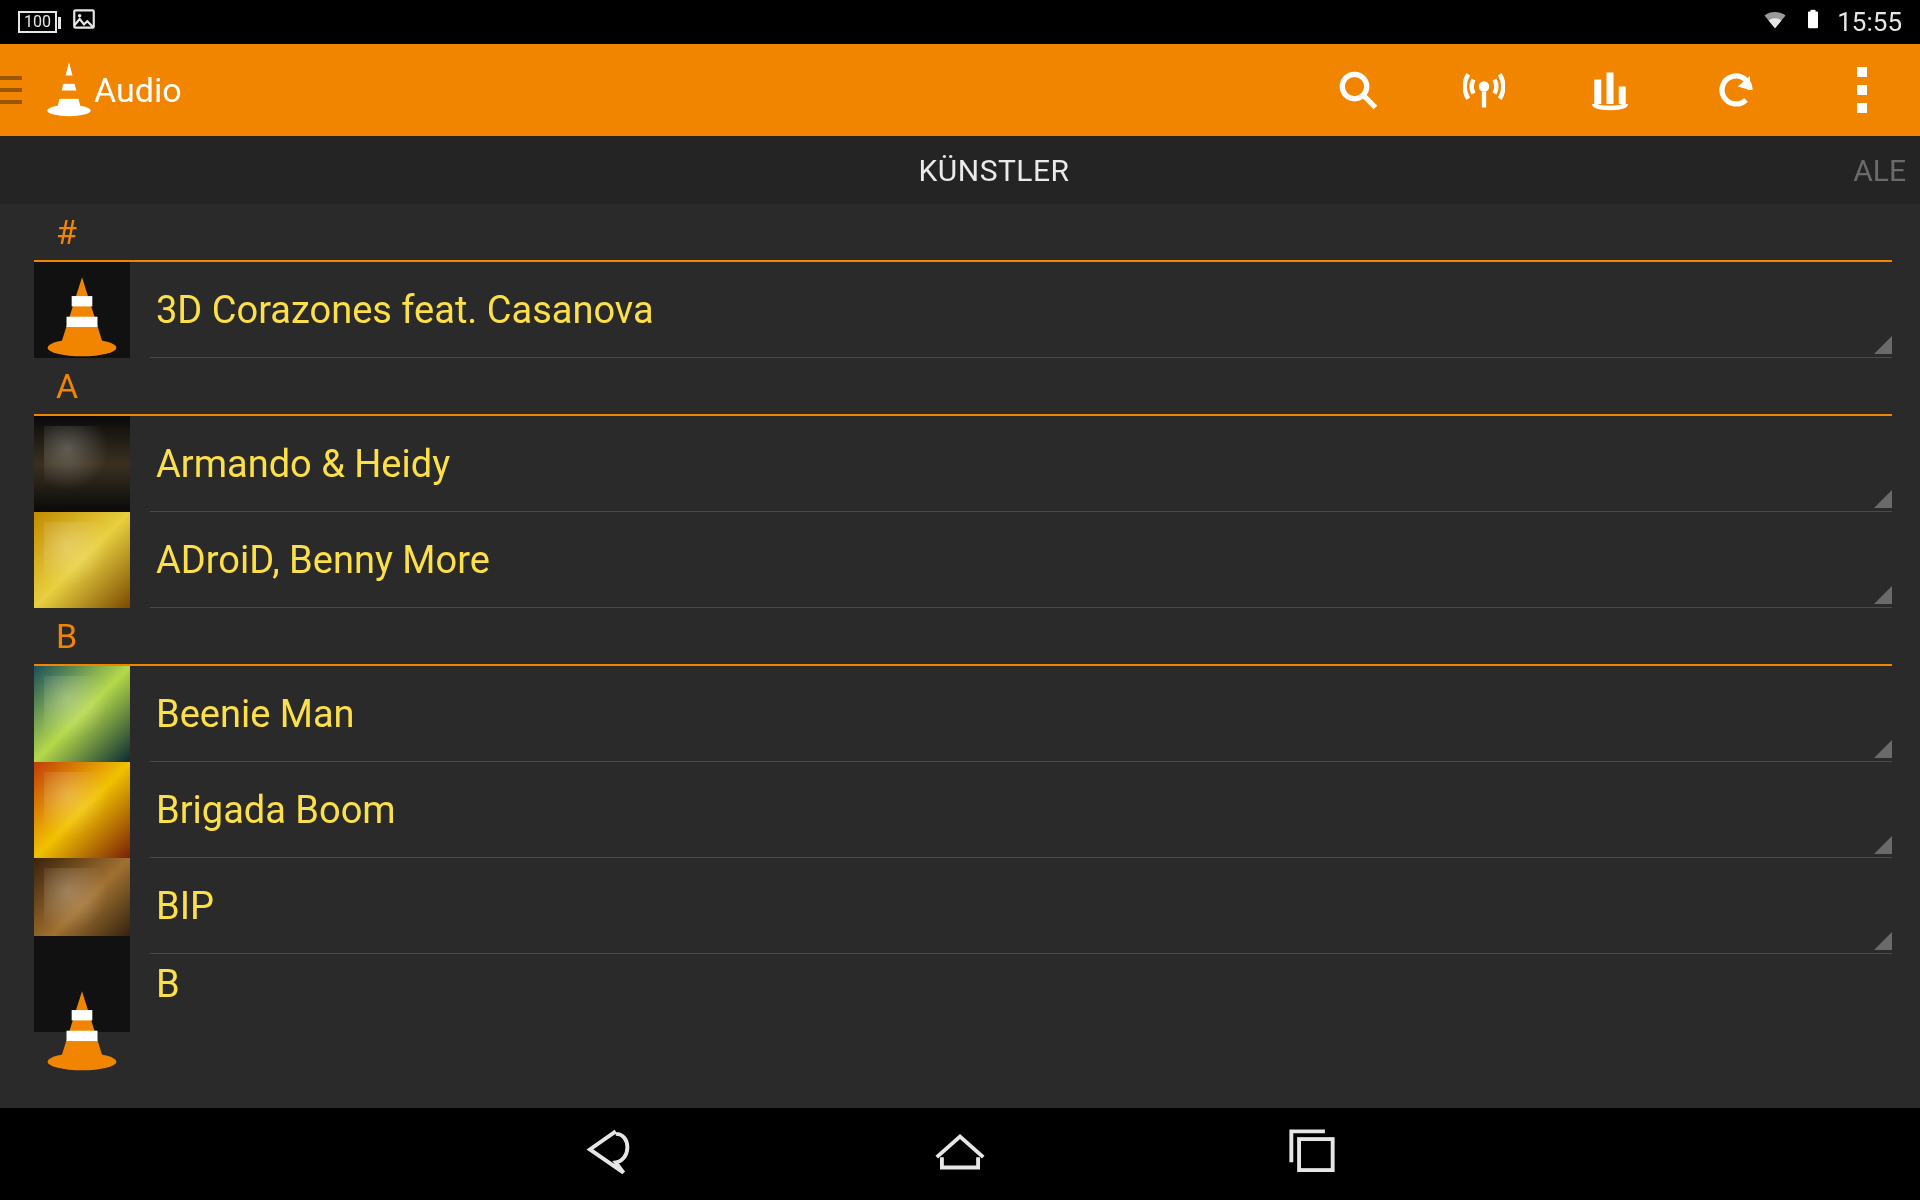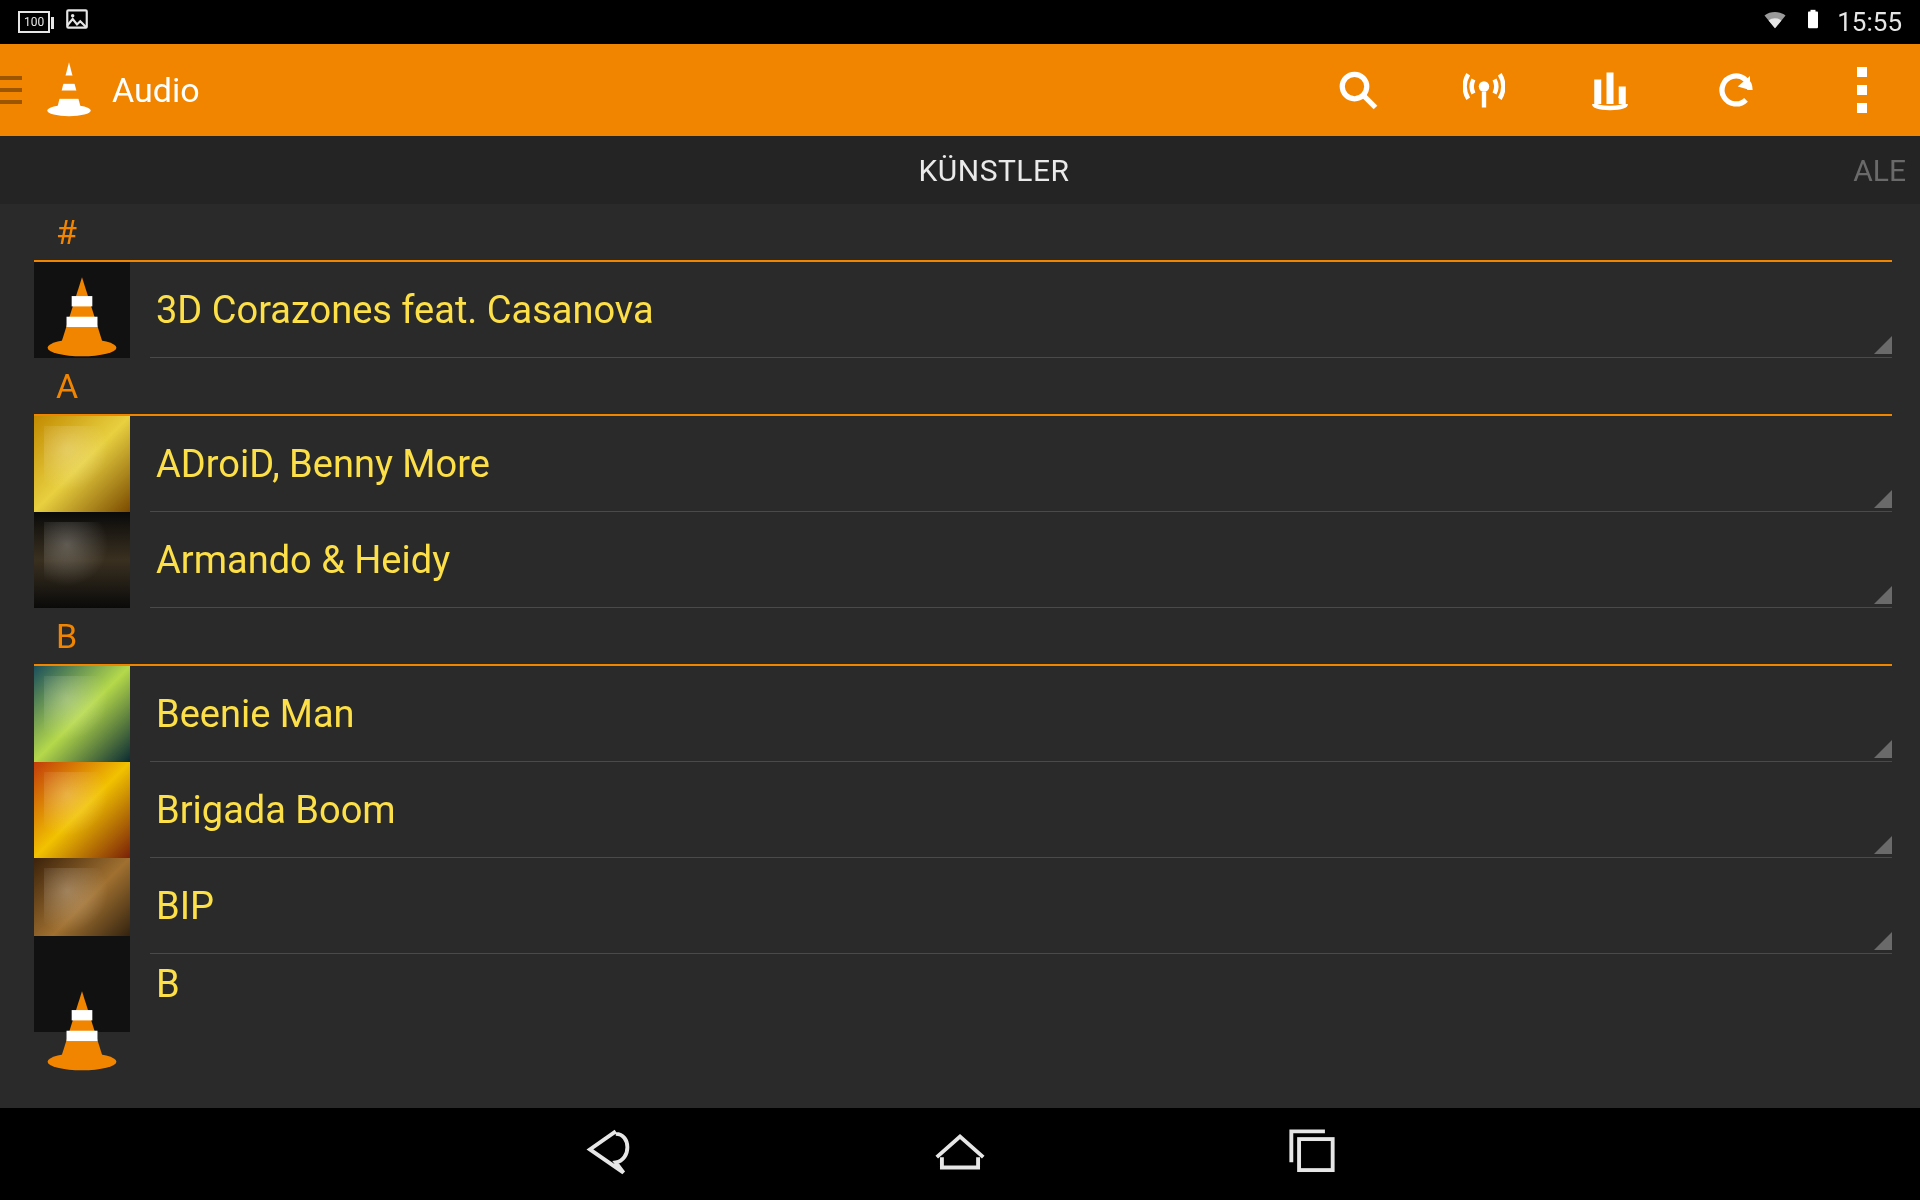--- a/index.html
+++ b/index.html
@@ -3,21 +3,21 @@
 <meta charset="utf-8">
 <style>
   * { margin: 0; padding: 0; box-sizing: border-box; }
   html, body { width: 1920px; height: 1200px; overflow: hidden; background: #000; font-family: Roboto, "Helvetica Neue", Arial, sans-serif; color: #fff; }
   
   .status-bar { height: 44px; background: #000; display: flex; align-items: center; justify-content: space-between; padding: 0 18px; font-size: 24px; color: #e6e6e6; }
   .status-left, .status-right { display: flex; align-items: center; gap: 14px; }
   .app-bar { height: 92px; background: #f28500; display: flex; align-items: center; padding: 0 18px; color: #fff; position: relative; }
   .drawer-edge { position: absolute; left: 0; top: 0; height: 100%; width: 26px; display: flex; flex-direction: column; justify-content: center; gap: 8px; opacity: 0.35; }
   .drawer-edge span { height: 4px; background: #000; width: 22px; }
-  .app-title-wrap { display: flex; align-items: center; gap: 18px; margin-left: 26px; }
+  .app-title-wrap { display: flex; align-items: center; margin-left: 26px; }
   .app-actions { margin-left: auto; display: flex; align-items: center; gap: 70px; padding-right: 12px; }
   .icon-btn { width: 56px; height: 56px; display: flex; align-items: center; justify-content: center; cursor: pointer; }
   .icon-btn svg { width: 42px; height: 42px; }
   .overflow-btn { display: flex; flex-direction: column; gap: 8px; }
   .overflow-btn span { width: 10px; height: 10px; background: #fff; }
   .tab-strip { height: 68px; background: #242424; display: flex; align-items: center; position: relative; }
   .tab-center { position: absolute; left: 50%; transform: translateX(-50%); font-size: 30px; color: #eaeaea; letter-spacing: 0.5px; margin-left: 34px; }
   .tab-right { position: absolute; right: 14px; font-size: 30px; color: #6a6a6a; }
   .content { height: calc(1200px - 44px - 92px - 68px - 92px); overflow: hidden; background: #2a2a2a; position: relative; }
   .nav-bar { height: 92px; background: #000; display: flex; align-items: center; justify-content: center; gap: 290px; }
@@ -42,21 +42,21 @@
   .thumb.album.b2 { background: linear-gradient(135deg,#3b220a,#a07030,#1a1008); }
   .thumb.album.b3 { background: linear-gradient(135deg,#c23c0a,#f2c200,#7a2008); }
   .thumb.album.a1 { background: linear-gradient(135deg,#c28a00,#e8d040,#7a4a00); }
   .thumb.album.a2 { background: linear-gradient(180deg,#0a0a0a,#3a3020,#0a0a0a); }
 </style>
 </head>
 <body>
 
 <div class="status-bar">
   <div class="status-left">
-    <span style="border:2px solid #e6e6e6;padding:0 4px;font-size:12px;line-height:18px;position:relative;">
+    <span style="border:2px solid #e6e6e6;padding:0 4px;font-size:16px;line-height:18px;position:relative;">
       <span>100</span>
       <span style="position:absolute;right:-6px;top:4px;width:3px;height:12px;background:#e6e6e6;"></span>
     </span>
     <span>
       <svg viewBox="0 0 24 24" width="26" height="26" fill="none" stroke="#e6e6e6" stroke-width="2">
           <rect x="3" y="4" width="18" height="16" rx="1"></rect>
           <circle cx="8" cy="9" r="1.6" fill="#e6e6e6" stroke="none"></circle>
           <path d="M3 18l5-6 4 5 3-3 6 6" stroke="#e6e6e6"></path>
         </svg>
     </span>
@@ -154,28 +154,28 @@
         </div>
         <div class="item-label">3D Corazones feat. Casanova</div>
         <div class="item-triangle"></div>
         <div class="item-divider"></div>
       </div>
       <div class="section-header">
         <div class="section-letter">A</div>
       </div>
       <div class="section-divider"></div>
       <div class="list-item">
+        <div class="thumb album a2"></div>
+        <div class="item-label">Armando &amp; Heidy</div>
+        <div class="item-triangle"></div>
+        <div class="item-divider"></div>
+      </div>
+      <div class="list-item">
         <div class="thumb album a1"></div>
         <div class="item-label">ADroiD, Benny More</div>
-        <div class="item-triangle"></div>
-        <div class="item-divider"></div>
-      </div>
-      <div class="list-item">
-        <div class="thumb album a2"></div>
-        <div class="item-label">Armando &amp; Heidy</div>
         <div class="item-triangle"></div>
         <div class="item-divider"></div>
       </div>
       <div class="section-header">
         <div class="section-letter">B</div>
       </div>
       <div class="section-divider"></div>
       <div class="list-item">
         <div class="thumb album b1"></div>
         <div class="item-label">Beenie Man</div>

